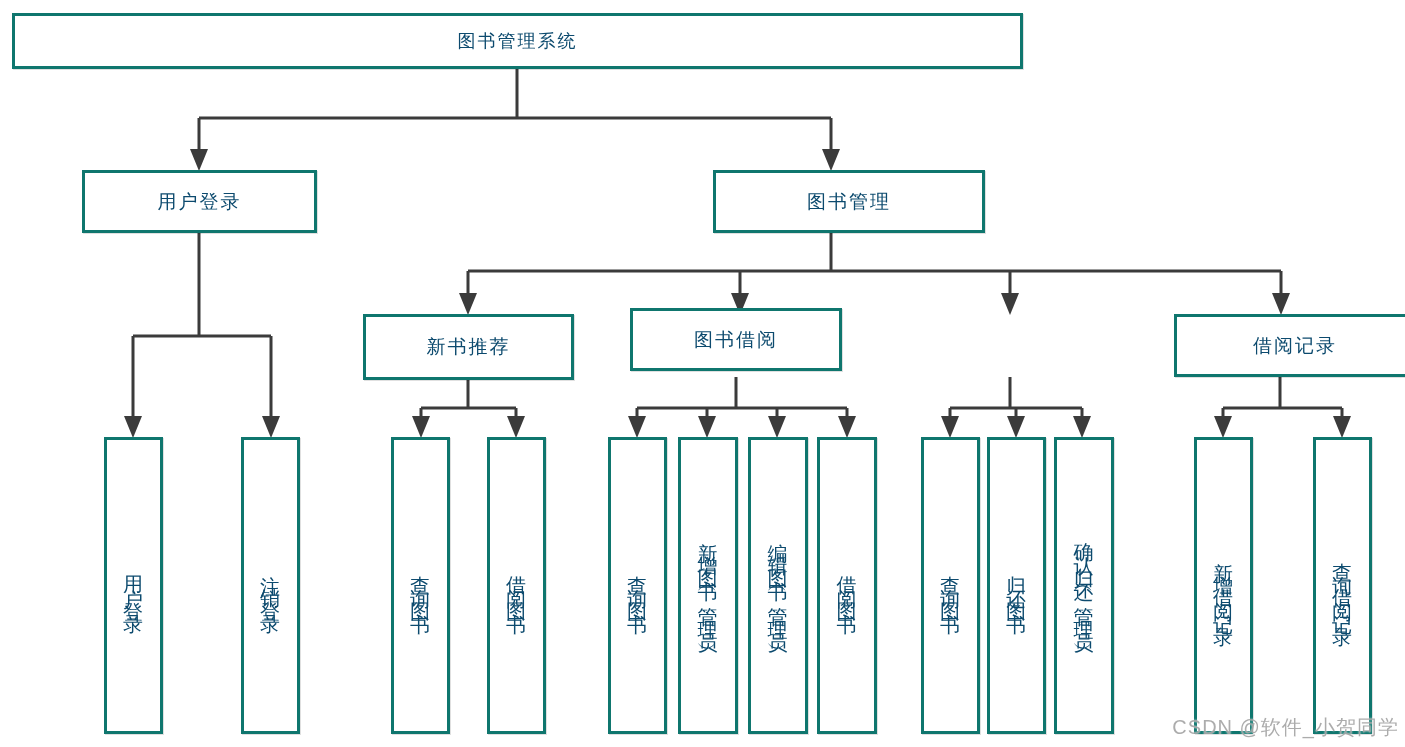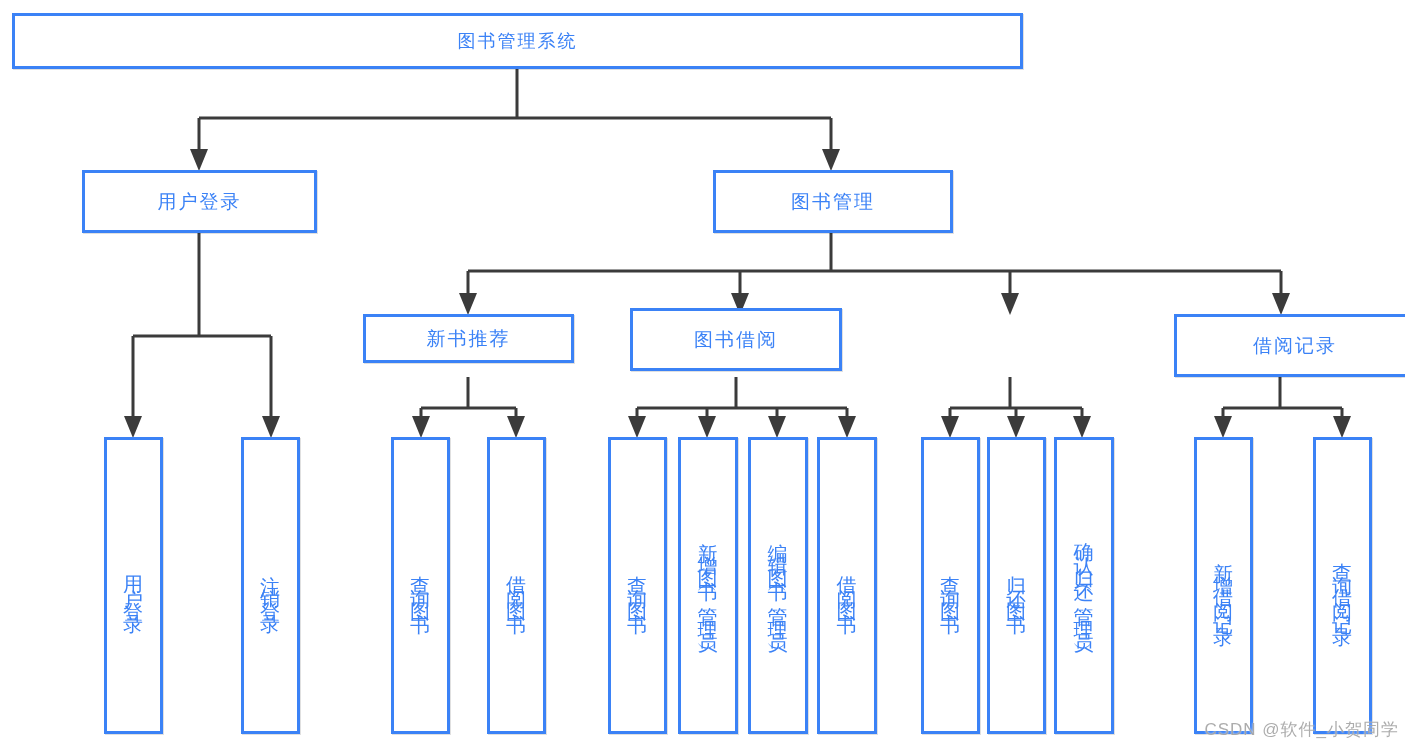--- a/index.html
+++ b/index.html
@@ -7,38 +7,38 @@
     position:relative;
     width:1405px;height:747px;
     background:#ffffff;
     font-family:"Liberation Sans","DejaVu Sans",sans-serif;
     overflow:hidden;
   }
   .wires{position:absolute;left:0;top:0;width:1405px;height:747px;}
   .node{
     position:absolute;
     box-sizing:border-box;
-    border:3px solid #3b82f6;
+    border:3px solid #0f766e;
     background:#ffffff;
     display:flex;align-items:center;justify-content:center;
-    color:#3b82f6;
+    color:#0c4a6e;
     box-shadow:1px 1px 0 rgba(0,0,0,0.12);
   }
   .node.h{font-size:19px;letter-spacing:2px;white-space:nowrap;}
   .node.root{font-size:18px;}
   .node.v{
     writing-mode:vertical-rl;
     font-size:20px;
     letter-spacing:13px;
     line-height:1;
   }
   .watermark{
     position:absolute;
     right:6px;bottom:6px;
-    font-size:17px;
+    font-size:20px;
     color:rgba(158,158,158,0.85);
     letter-spacing:1px;
     white-space:nowrap;
     text-shadow:0 0 2px rgba(255,255,255,0.9);
   }
 </style>
 </head>
 <body>
 
 <div class="canvas">
@@ -79,23 +79,23 @@
       <polygon points="1007,416 1025,416 1016,438"></polygon>
       <polygon points="1073,416 1091,416 1082,438"></polygon>
       <polygon points="1214,416 1232,416 1223,438"></polygon>
       <polygon points="1333,416 1351,416 1342,438"></polygon>
     </g>
   </svg>
 
   <div class="node h root" style="left:12px;top:13px;width:1011px;height:56px;">图书管理系统</div>
 
   <div class="node h" style="left:82px;top:170px;width:235px;height:63px;">用户登录</div>
-  <div class="node h" style="left:713px;top:170px;width:240px;height:63px;">图书管理</div>
+  <div class="node h" style="left:713px;top:170px;width:272px;height:63px;">图书管理</div>
 
-  <div class="node h" style="left:363px;top:314px;width:211px;height:49px;font-family:Liberation Mono, monospace;">新书推荐</div>
+  <div class="node h" style="left:363px;top:314px;width:211px;height:66px;font-family:Liberation Mono, monospace;">新书推荐</div>
   <div class="node h" style="left:630px;top:308px;width:212px;height:63px;">图书借阅</div>
   <div class="node h" style="left:1174px;top:314px;width:242px;height:63px;">借阅记录</div>
 
   <div class="node v" style="left:104px;top:437px;width:59px;height:297px;">用户登录</div>
   <div class="node v" style="left:241px;top:437px;width:59px;height:297px;">注销登录</div>
 
   <div class="node v" style="left:391px;top:437px;width:59px;height:297px;">查询图书</div>
   <div class="node v" style="left:487px;top:437px;width:59px;height:297px;">借阅图书</div>
 
   <div class="node v" style="left:608px;top:437px;width:59px;height:297px;">查询图书</div>

